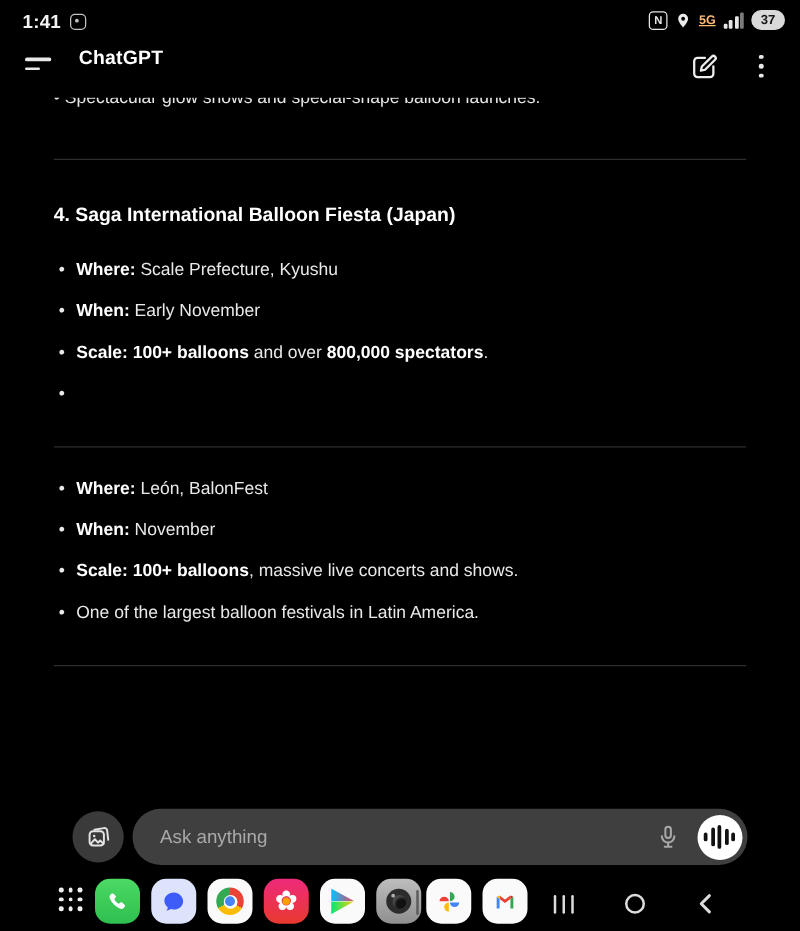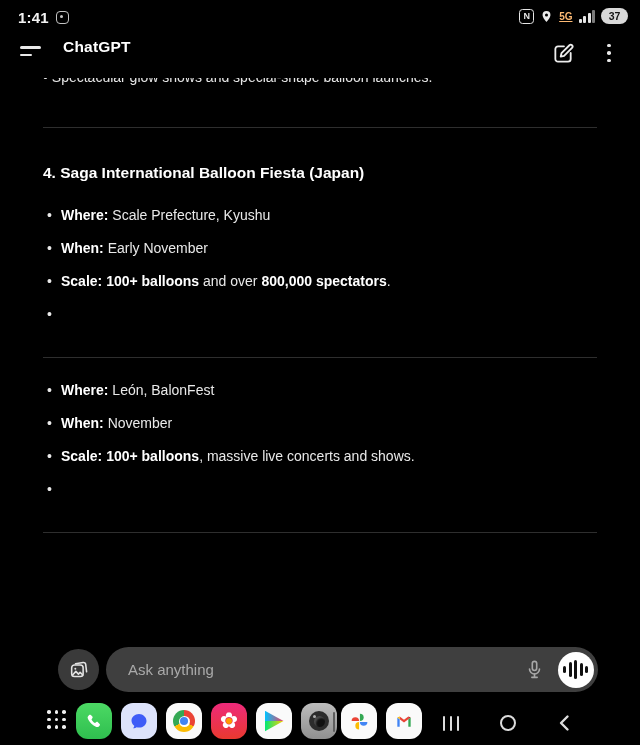--- a/index.html
+++ b/index.html
@@ -181,20 +181,21 @@
           <li>
             <span class="bullet-marker">•</span>
             <span><span class="seg-bold">When:</span><span> November</span></span>
           </li>
           <li>
             <span class="bullet-marker">•</span>
             <span><span class="seg-bold">Scale: 100+ balloons</span><span>, massive live concerts and shows.</span></span>
           </li>
           <li>
             <span class="bullet-marker">•</span>
+            <span><span>One of the largest balloon festivals in Latin America.</span></span>
           </li>
         </ul>
         <div class="divider"></div>
       </div>
   </div>
 
   <div class="composer">
     <div class="attach-btn">
       <svg width="22" height="22" viewBox="0 0 24 24" fill="none" stroke="#e3e3e3" stroke-width="1.7" stroke-linecap="round" stroke-linejoin="round">
         <rect x="4" y="6.5" width="12.5" height="12.5" rx="3"></rect>

